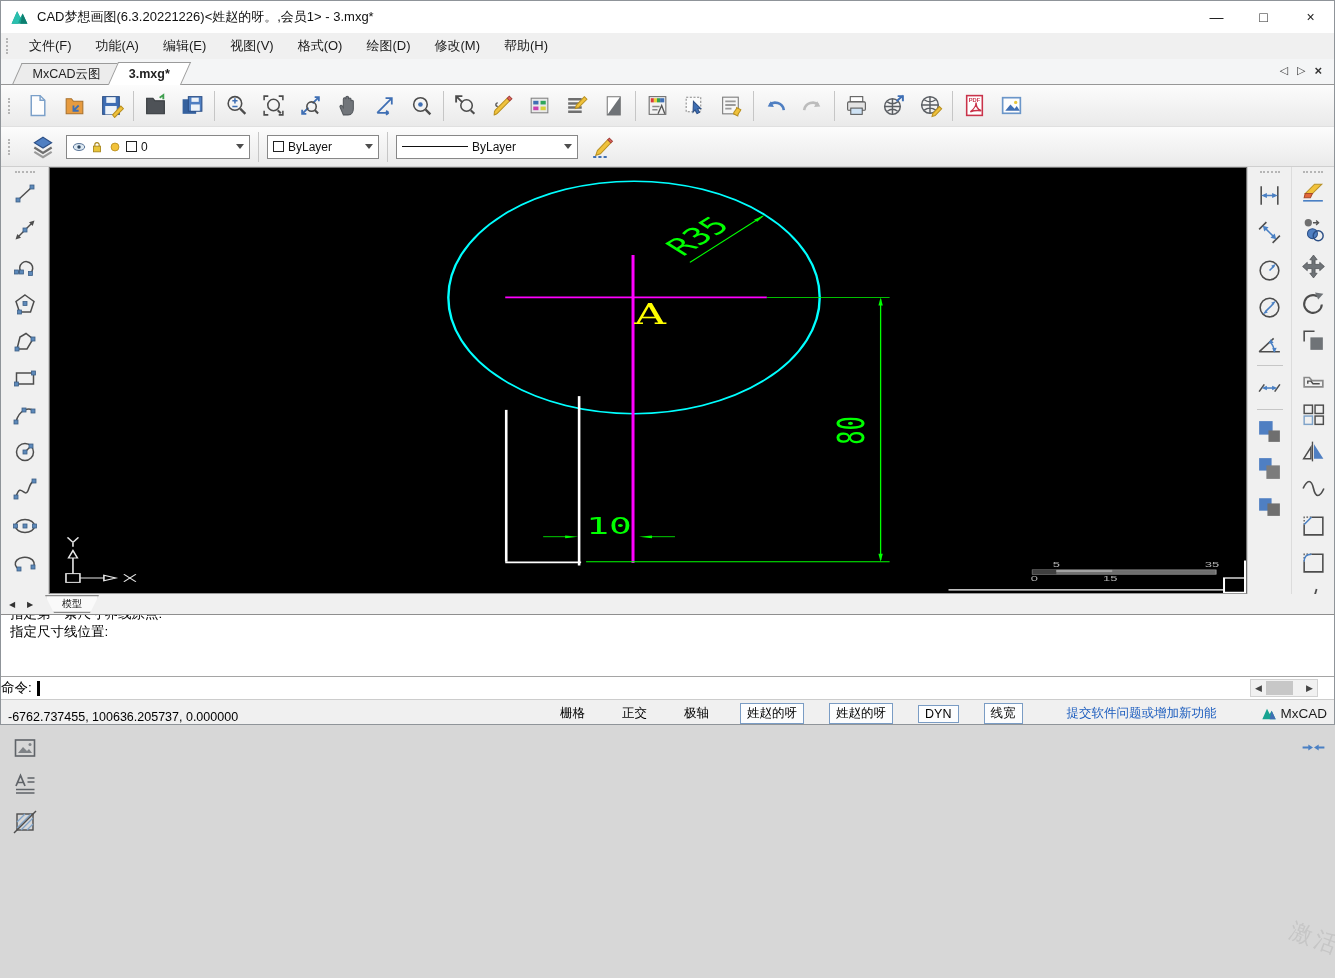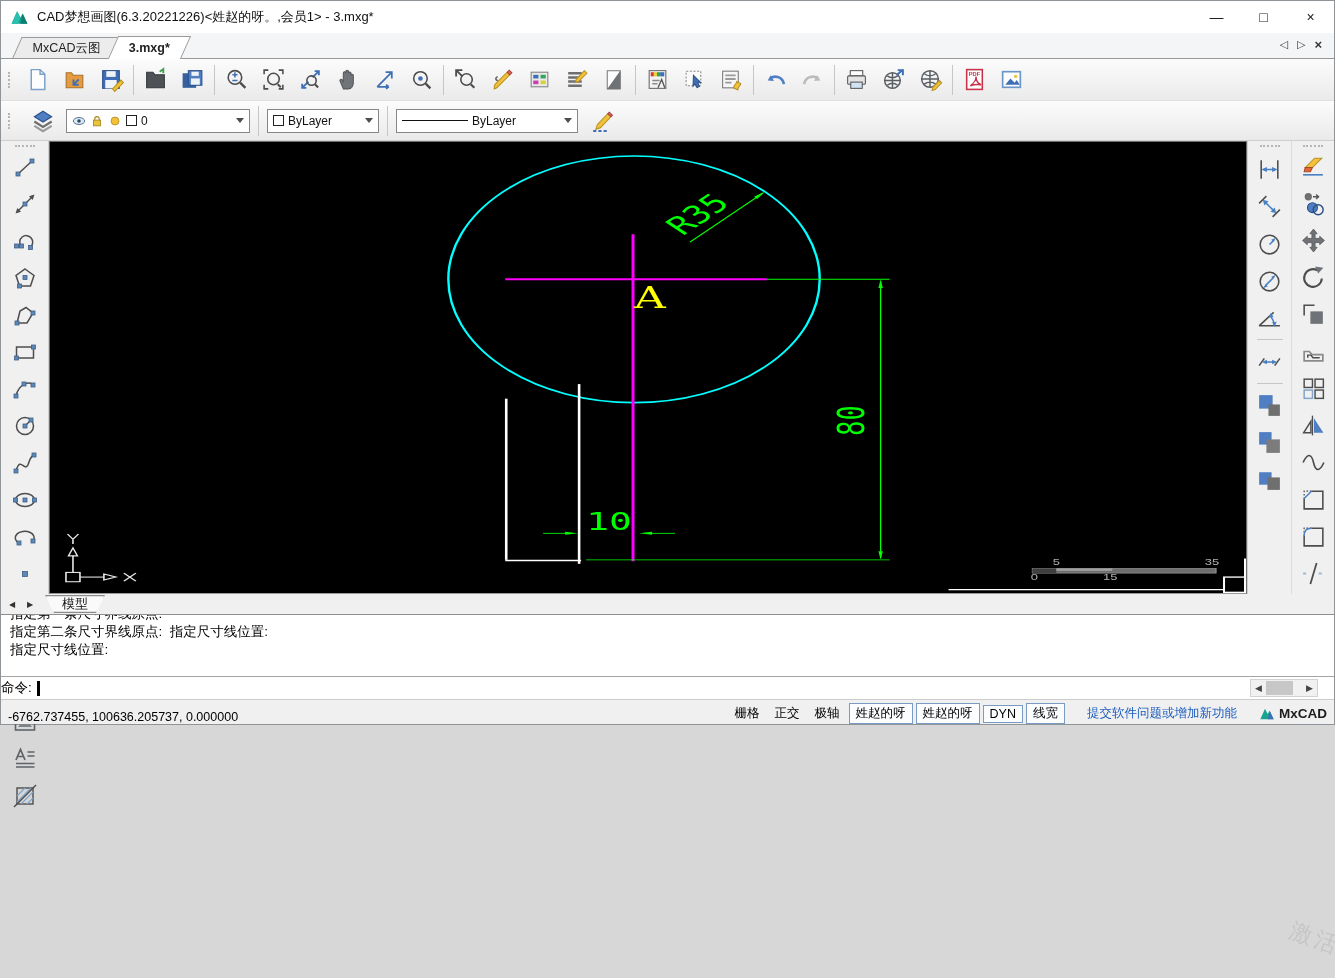--- a/index.html
+++ b/index.html
@@ -40,38 +40,38 @@
 .rtb1{width:44px;border-left:1px solid #cecece}
 .rtb2{width:43px;border-left:1px solid #dcdcdc}
 .grip-h{width:20px;height:5px;border-top:2px dotted #b5b5b5;margin:2px 0 3px}
 .stbtn{width:34px;height:33px;display:flex;align-items:center;justify-content:center;margin-bottom:4px;flex:none}
 .hsep{width:26px;height:1px;background:#c6c6c6;margin:1px 0 5px;flex:none}
 .canvas{flex:1;background:#000;position:relative;border:1px solid #6f6f6f;border-bottom-color:#999}
 .canvas svg{position:absolute;inset:0;width:100%;height:100%;display:block}
 
 .modelbar{height:20px;background:#f0f0f0;display:flex;align-items:center;padding-left:3px;gap:2px;flex:none}
 .mnav{width:16px;height:15px;font-size:8px;display:flex;align-items:center;justify-content:center;color:#333;background:#f0f0f0}
-.mtab{height:18px;margin-left:5px;padding:0 17px;display:flex;align-items:center;font-size:13px;color:#111;background:#fafafa;clip-path:polygon(0 0,100% 0,calc(100% - 9px) 100%,9px 100%);box-shadow:inset 0 0 0 1.2px #8a8a8a}
+.mtab{height:18px;margin-left:5px;padding:0 17px;display:flex;align-items:center;font-size:10px;color:#111;background:#fafafa;clip-path:polygon(0 0,100% 0,calc(100% - 9px) 100%,9px 100%);box-shadow:inset 0 0 0 1.2px #8a8a8a}
 
 .cmdhist{height:62px;background:#fff;border-top:1px solid #8e8e8e;overflow:hidden;padding-left:9px;flex:none}
 .cline{font-size:13.5px;line-height:18px;color:#000;white-space:pre}
 .cline:first-child{margin-top:-10px}
 .cmdinput{height:23px;background:#fff;border-top:1px solid #a5a5a5;display:flex;align-items:center;padding-left:0;font-size:13.5px;position:relative;flex:none}
 .caret-block{width:3px;height:15px;background:#000;margin-left:5px;animation:blink 1.1s steps(1) infinite}
 @keyframes blink{50%{opacity:0}}
 .cmd-scroll{position:absolute;right:16px;top:2px;width:68px;height:18px;background:#f1f1f1;border:1px solid #d2d2d2;display:flex;align-items:center}
 .cs-btn{width:15px;text-align:center;font-size:9px;color:#444}
 .cs-thumb{width:27px;height:14px;background:#c7c7c7}
 
 .statusbar{height:25px;background:#f0f0f0;border-top:1px solid #cccccc;display:flex;align-items:flex-end;font-size:12.5px;color:#000;padding:0 7px;flex:none}
-.sb-right{margin-left:auto;display:flex;align-items:center;gap:3px}
+.sb-right{margin-left:auto;display:flex;align-items:center;gap:25px}
 .toggle{padding:2px 6px}
 .toggle.boxed{border:1px solid #7a9cc4;background:#fcfdfe;padding:1px 6px}
 .sb-link{color:#1b5cbe;margin:0 19px}
-.brand{display:flex;align-items:center;gap:4px;font-weight:bold;color:#1c1c1c;font-size:13.5px}
+.brand{display:flex;align-items:center;gap:4px;font-weight:normal;color:#1c1c1c;font-size:13.5px}
 .wm{position:absolute;right:-7px;top:922px;font-size:23px;color:#c2c2c2;transform:rotate(20deg);letter-spacing:3px;opacity:.8;z-index:9;pointer-events:none}
 </style>
 </head>
 <body>
 
 <div class="win">
 
   <div class="titlebar">
     <svg width="19" height="19" viewBox="0 0 24 24">
         <path d="M2 20 9 4l4 8 3-5 6 13z" fill="#18a391"></path>
@@ -79,20 +79,31 @@
         <path d="M13 20l3-13 6 13z" fill="#0e7f70"></path>
       </svg>
     <span class="t-title">CAD梦想画图(6.3.20221226)&lt;姓赵的呀。,会员1&gt; - 3.mxg*</span>
     <div class="wbtns">
       <div class="wbtn">—</div>
       <div class="wbtn">□</div>
       <div class="wbtn">×</div>
     </div>
   </div>
 
+  <div class="menubar">
+    <span class="grip-v"></span>
+    <span class="menu-item">文件(F)</span>
+    <span class="menu-item">功能(A)</span>
+    <span class="menu-item">编辑(E)</span>
+    <span class="menu-item">视图(V)</span>
+    <span class="menu-item">格式(O)</span>
+    <span class="menu-item">绘图(D)</span>
+    <span class="menu-item">修改(M)</span>
+    <span class="menu-item">帮助(H)</span>
+  </div>
 
   <div class="tabbar">
     <div class="tab">
         <span>MxCAD云图</span>
       </div>
     <div class="tab active">
         <span>3.mxg*</span>
       </div>
     <div class="tabnav">
       <span>◁</span>
@@ -725,21 +736,20 @@
   </div>
 
   <div class="modelbar">
     <span class="mnav">◀</span>
     <span class="mnav">▶</span>
     <span class="mtab">模型</span>
   </div>
 
   <div class="cmdhist">
     <div class="cline">指定第一条尺寸界线原点:</div>
-    <div class="cline">指定第二条尺寸界线原点:  指定尺寸线位置:</div>
     <div class="cline">指定尺寸线位置:</div>
   </div>
 
   <div class="cmdinput">
     <span>命令:</span>
     <span class="caret-block"></span>
     <div class="cmd-scroll">
       <span class="cs-btn">◀</span>
       <span class="cs-thumb"></span>
       <span class="cs-btn" style="margin-left:auto">▶</span>

